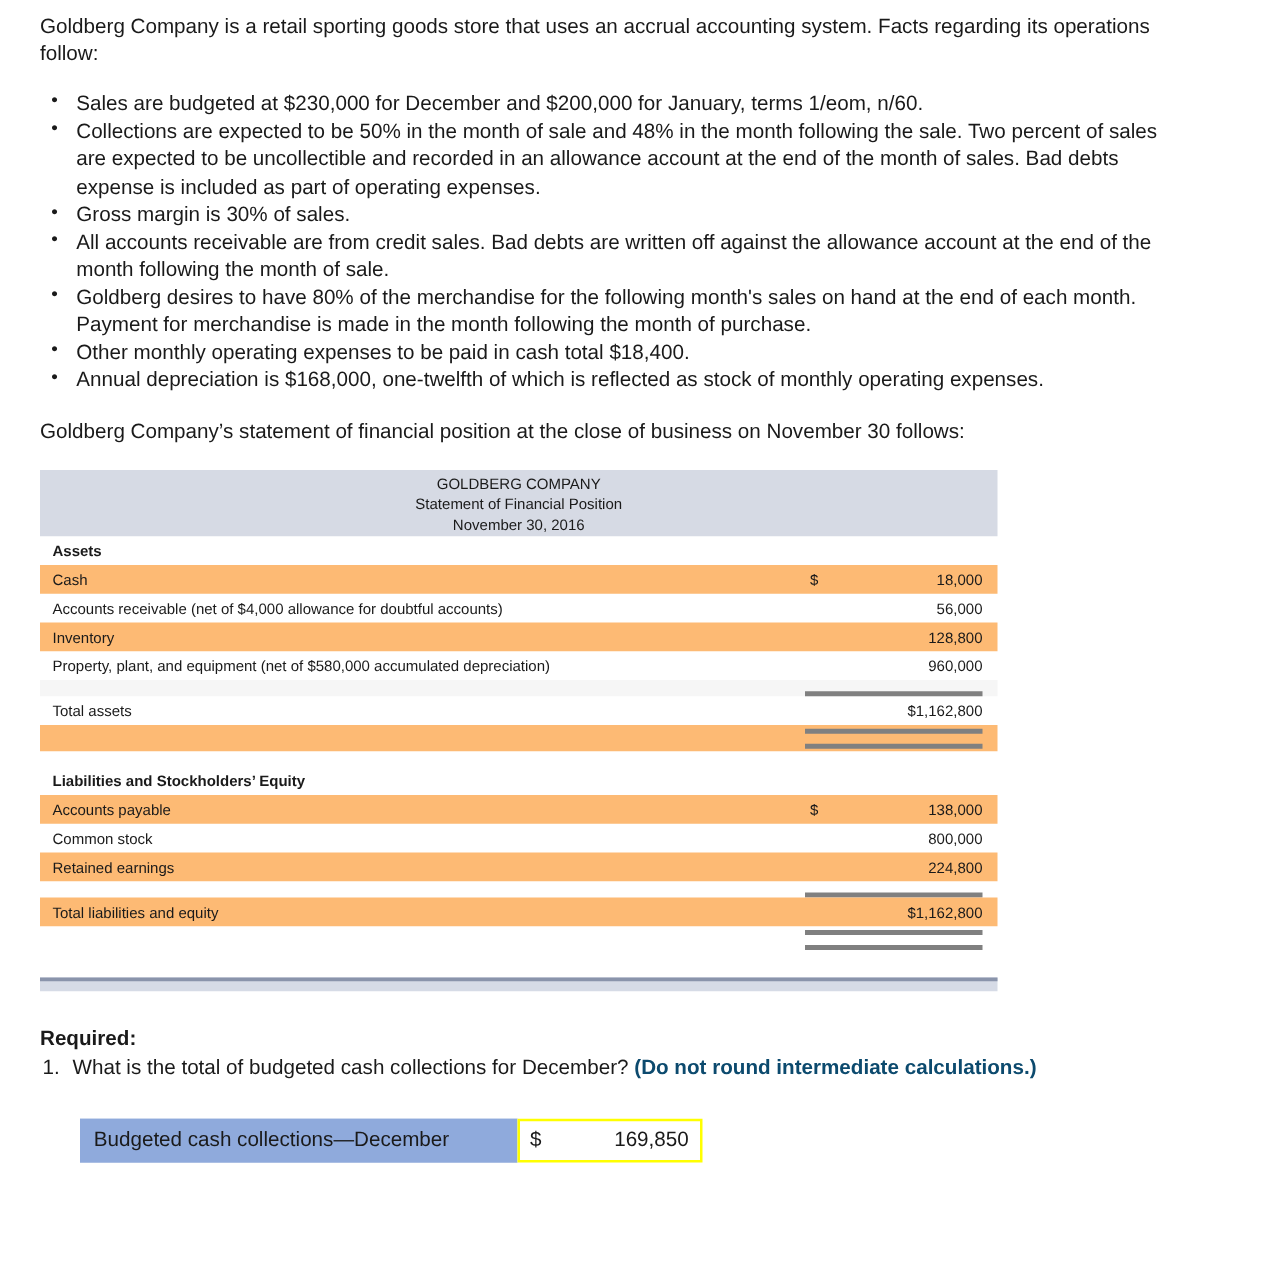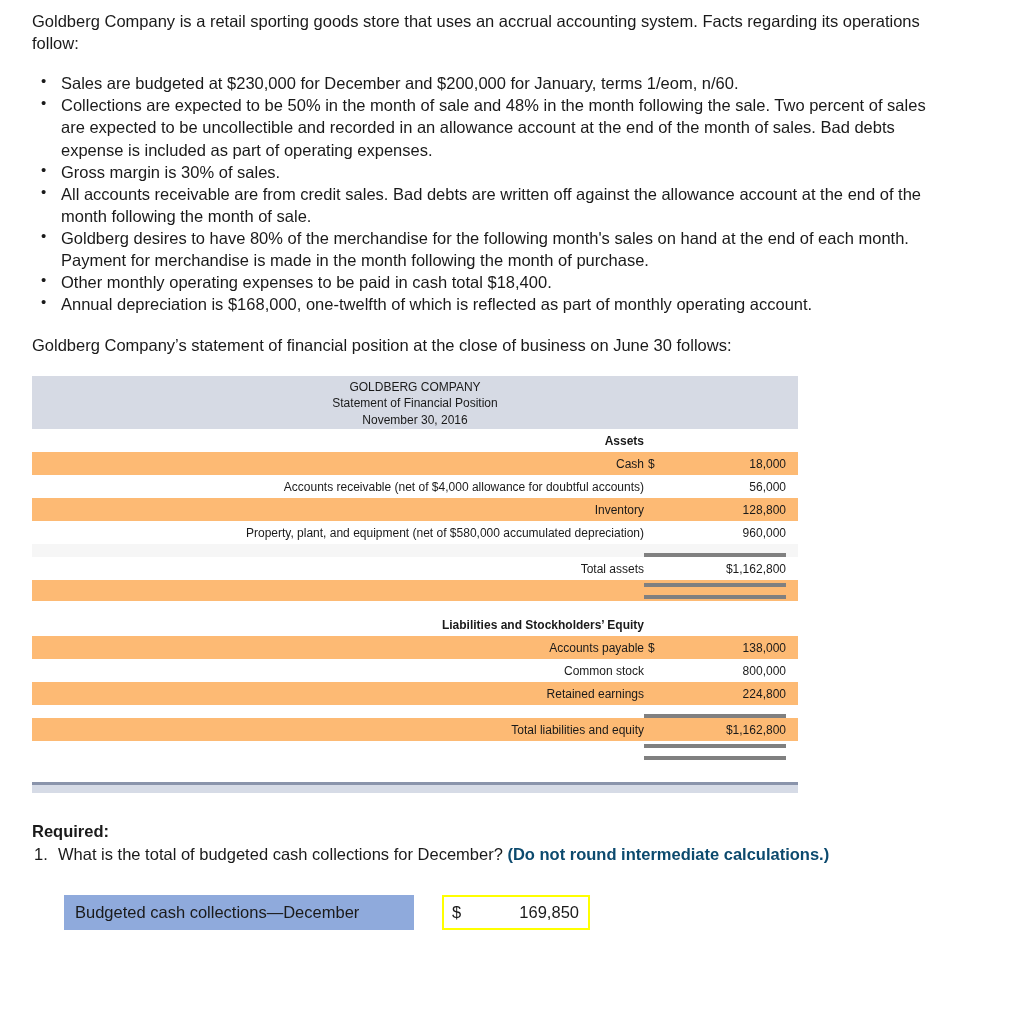--- a/index.html
+++ b/index.html
@@ -55,21 +55,21 @@
   }
 
   
   .stmt {
     margin-top: 19px;
     width: 766px;
     border-collapse: collapse;
     table-layout: fixed;
     font-size: 12px;
   }
-  .stmt td { padding: 0; vertical-align: middle; text-align: right; }
+  .stmt td { padding: 0; vertical-align: middle; }
   .col-label { width: 612px; }
   .col-cur   { width: 40px; }
   .col-num   { width: 114px; }
 
   .stmt .hdr td {
     background: #d6dae4;
     text-align: center;
     padding: 3px 0 1px 0;
     line-height: 1.38;
   }
@@ -126,21 +126,20 @@
   }
   .red { color: #0c4a6e; font-weight: bold; }
 
   
   .answer-wrap {
     margin-top: 30px;
     margin-left: 32px;
     display: flex;
     align-items: stretch;
     width: fit-content;
-    gap: 28px;
   }
   .ans-label {
     background: #8faadc;
     color: #1a1a1a;
     padding: 5px 12px 5px 10px;
     width: 350px;
     box-sizing: border-box;
     font-size: 16.5px;
     display: flex;
     align-items: center;
@@ -167,24 +166,24 @@
 
   <p class="intro">Goldberg Company is a retail sporting goods store that uses an accrual accounting system. Facts regarding its operations follow:</p>
 
   <ul class="facts">
     <li><span class="bullet">•</span><span>Sales are budgeted at $230,000 for December and $200,000 for January, terms 1/eom, n/60.</span></li>
     <li><span class="bullet">•</span><span>Collections are expected to be 50% in the month of sale and 48% in the month following the sale. Two percent of sales are expected to be uncollectible and recorded in an allowance account at the end of the month of sales. Bad debts expense is included as part of operating expenses.</span></li>
     <li><span class="bullet">•</span><span>Gross margin is 30% of sales.</span></li>
     <li><span class="bullet">•</span><span>All accounts receivable are from credit sales. Bad debts are written off against the allowance account at the end of the month following the month of sale.</span></li>
     <li><span class="bullet">•</span><span>Goldberg desires to have 80% of the merchandise for the following month's sales on hand at the end of each month. Payment for merchandise is made in the month following the month of purchase.</span></li>
     <li><span class="bullet">•</span><span>Other monthly operating expenses to be paid in cash total $18,400.</span></li>
-    <li><span class="bullet">•</span><span>Annual depreciation is $168,000, one-twelfth of which is reflected as part of monthly operating account.</span></li>
+    <li><span class="bullet">•</span><span>Annual depreciation is $168,000, one-twelfth of which is reflected as stock of monthly operating expenses.</span></li>
   </ul>
 
-  <p class="lead-in">Goldberg Company’s statement of financial position at the close of business on June 30 follows:</p>
+  <p class="lead-in">Goldberg Company’s statement of financial position at the close of business on November 30 follows:</p>
 
   <table class="stmt">
     <colgroup>
       <col class="col-label">
         <col class="col-cur">
         <col class="col-num">
     </colgroup>
     <tbody>
       <tr class="hdr">
         <td colspan="3">

